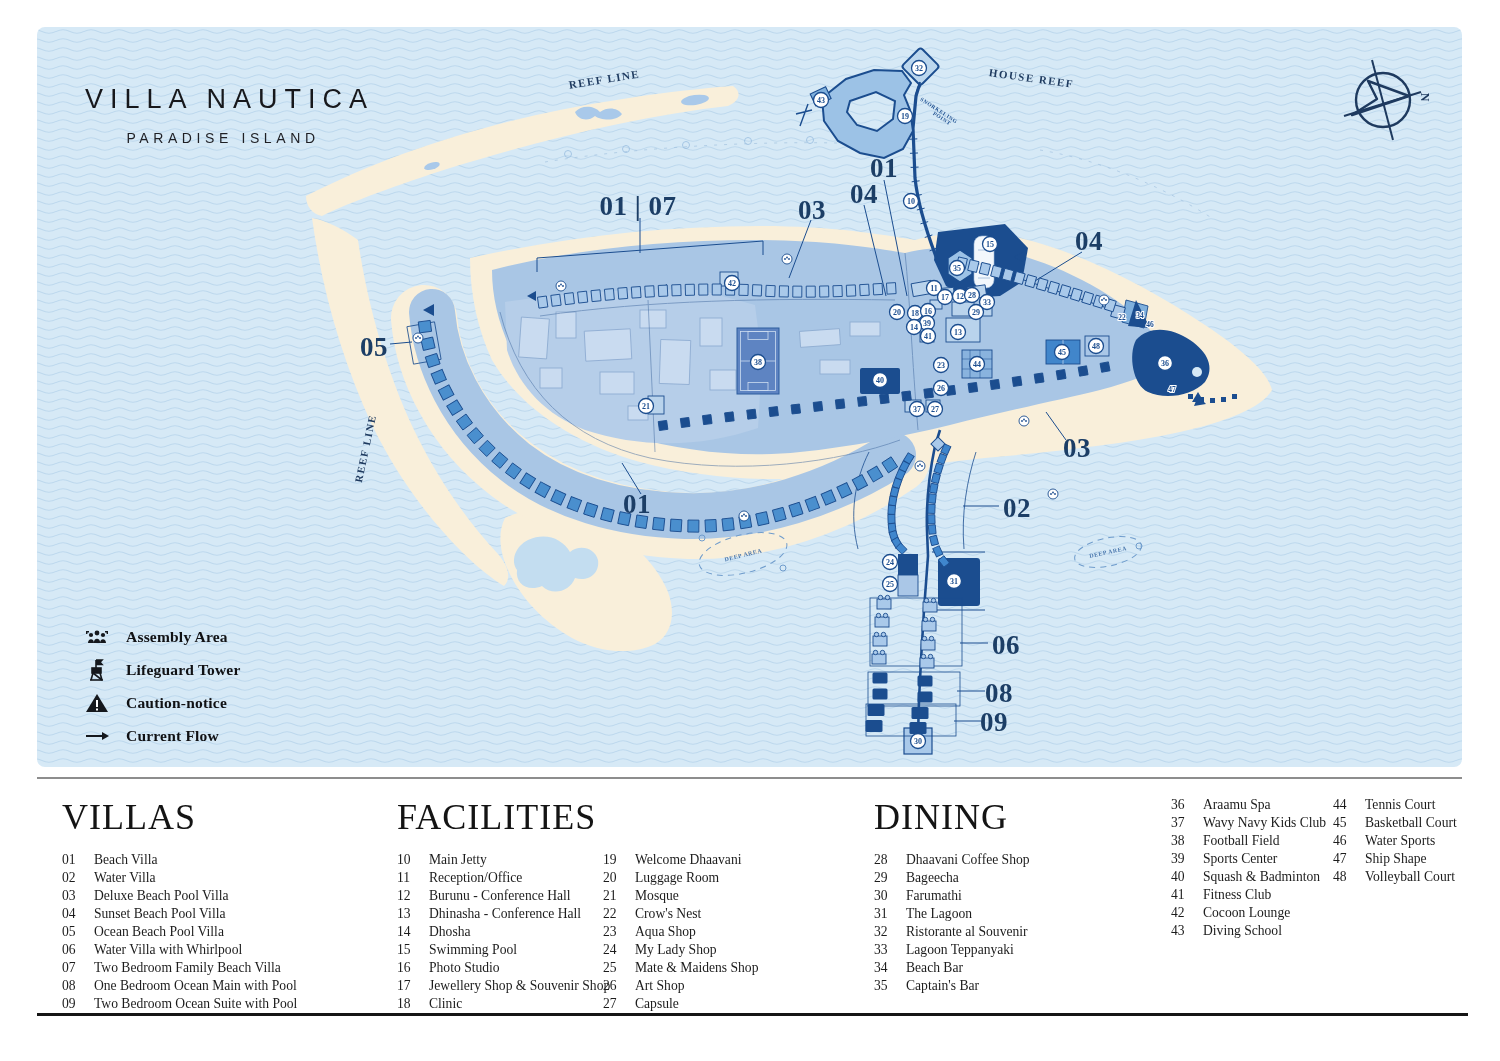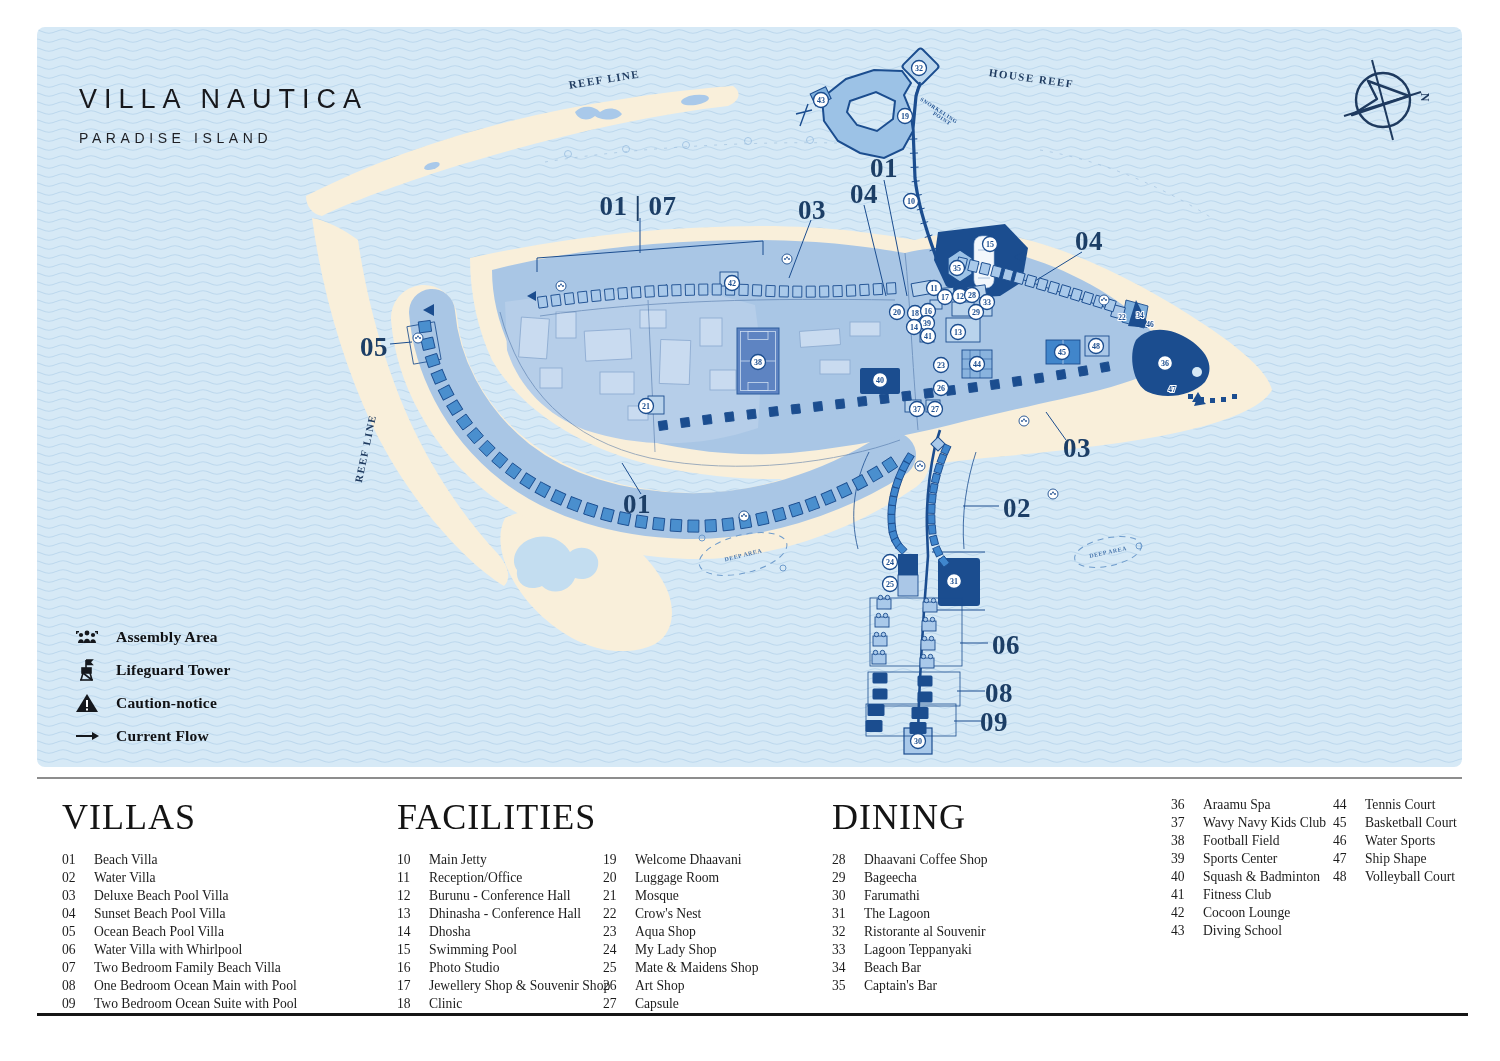--- a/index.html
+++ b/index.html
@@ -1,26 +1,26 @@
 <!DOCTYPE html>
 <html><head>
 <meta charset="utf-8">
 <style>
   html,body{margin:0;padding:0;background:#ffffff;}
   .page{position:relative;width:1500px;height:1061px;background:#ffffff;overflow:hidden;
         font-family:"Liberation Serif",serif;}
   .map-svg{position:absolute;left:37px;top:27px;width:1425px;height:740px;display:block;}
   
-  .logo{position:absolute;left:79px;top:84px;width:276px;text-align:left;}
+  .logo{position:absolute;left:85px;top:84px;width:276px;text-align:center;}
   .logo h1{margin:0;font-family:"Liberation Sans",sans-serif;font-weight:300;font-size:27px;
            letter-spacing:7px;color:#17181c;white-space:nowrap;}
   .logo .sub{margin-top:15px;font-family:"Liberation Sans",sans-serif;font-weight:400;
              font-size:14px;letter-spacing:4.6px;color:#1e1f24;}
   
-  .legend{position:absolute;left:74px;top:620px;}
+  .legend{position:absolute;left:84px;top:620px;}
   .legend .row{display:flex;align-items:center;height:33px;}
   .legend .ic{width:27px;height:24px;flex:none;display:flex;align-items:center;}
   .legend .lab{margin-left:15px;font-size:15.5px;font-weight:700;color:#101114;letter-spacing:.2px;}
   
   .rule-top{position:absolute;left:37px;top:777px;width:1425px;height:2px;background:#8d8d8d;}
   .rule-bottom{position:absolute;left:37px;top:1013px;width:1431px;height:2.5px;background:#151515;}
   
   .section{position:absolute;top:796px;}
   .section h2{margin:0 0 13px 0;font-size:36px;font-weight:400;letter-spacing:1px;color:#141414;}
   .cols{display:flex;}
@@ -804,21 +804,21 @@
               <span class="num">26</span>
               <span class="lab">Art Shop</span>
             </div>
             <div class="item">
               <span class="num">27</span>
               <span class="lab">Capsule</span>
             </div>
           </div>
         </div>
       </div>
-      <div class="section" style="left: 832px;">
+      <div class="section" style="left: 874px;">
         <h2>DINING</h2>
         <div class="cols">
           <div class="col">
             <div class="item">
               <span class="num">28</span>
               <span class="lab">Dhaavani Coffee Shop</span>
             </div>
             <div class="item">
               <span class="num">29</span>
               <span class="lab">Bageecha</span>

